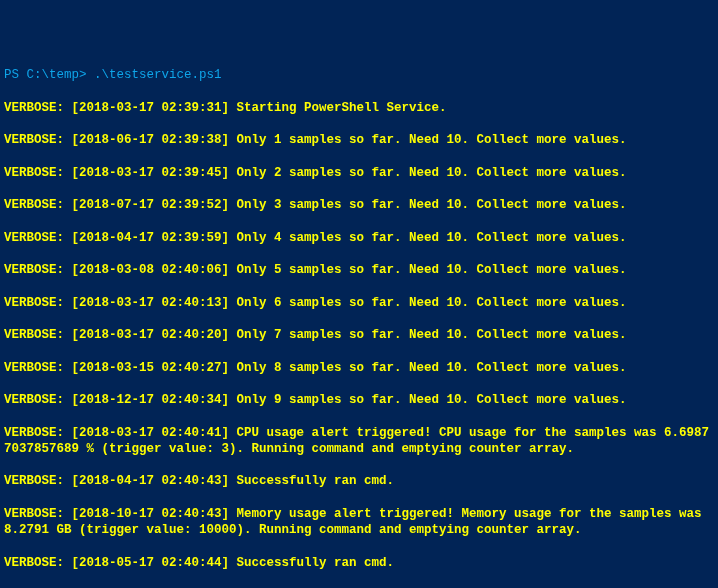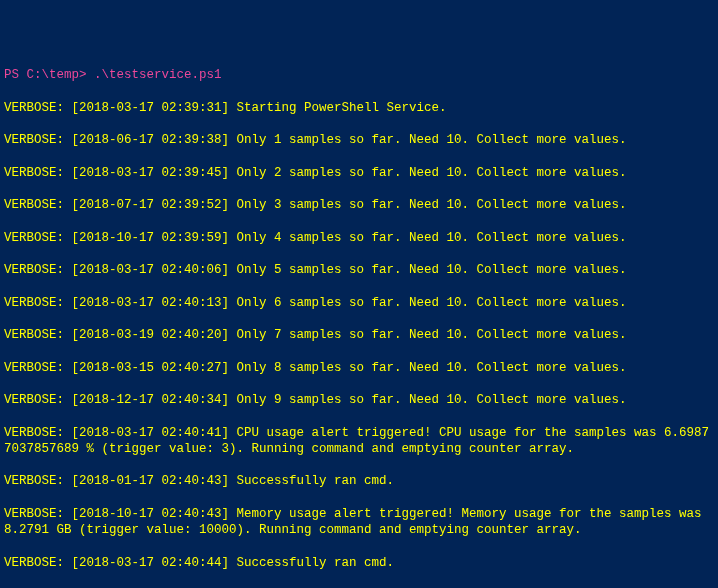--- a/index.html
+++ b/index.html
@@ -15,48 +15,49 @@
       color: #ffffff;
       padding: 2px 4px;
       width: 718px;
       height: 588px;
       overflow: hidden;
       white-space: pre-wrap;
       word-break: break-all;
     }
     .verbose {
       color: #ffff00;
+      font-weight: bold;
     }
     .cmd-line {
-      color: #ec4899;
+      color: #0ea5e9;
     }
     .line {
       display: block;
     }
   </style>
 </head>
 <body>
 
 
 
 <span class="line cmd-line">PS C:\temp&gt; .\testservice.ps1</span>
 <span class="line verbose">VERBOSE: [2018-03-17 02:39:31] Starting PowerShell Service.</span>
 <span class="line verbose">VERBOSE: [2018-06-17 02:39:38] Only 1 samples so far. Need 10. Collect more values.</span>
 <span class="line verbose">VERBOSE: [2018-03-17 02:39:45] Only 2 samples so far. Need 10. Collect more values.</span>
 <span class="line verbose">VERBOSE: [2018-07-17 02:39:52] Only 3 samples so far. Need 10. Collect more values.</span>
-<span class="line verbose">VERBOSE: [2018-10-17 02:39:59] Only 4 samples so far. Need 10. Collect more values.</span>
-<span class="line verbose">VERBOSE: [2018-03-17 02:40:06] Only 5 samples so far. Need 10. Collect more values.</span>
+<span class="line verbose">VERBOSE: [2018-04-17 02:39:59] Only 4 samples so far. Need 10. Collect more values.</span>
+<span class="line verbose">VERBOSE: [2018-03-08 02:40:06] Only 5 samples so far. Need 10. Collect more values.</span>
 <span class="line verbose">VERBOSE: [2018-03-17 02:40:13] Only 6 samples so far. Need 10. Collect more values.</span>
-<span class="line verbose">VERBOSE: [2018-03-19 02:40:20] Only 7 samples so far. Need 10. Collect more values.</span>
+<span class="line verbose">VERBOSE: [2018-03-17 02:40:20] Only 7 samples so far. Need 10. Collect more values.</span>
 <span class="line verbose">VERBOSE: [2018-03-15 02:40:27] Only 8 samples so far. Need 10. Collect more values.</span>
 <span class="line verbose">VERBOSE: [2018-12-17 02:40:34] Only 9 samples so far. Need 10. Collect more values.</span>
 <span class="line verbose">VERBOSE: [2018-03-17 02:40:41] CPU usage alert triggered! CPU usage for the samples was 6.69877037857689 % (trigger value: 3). Running command and emptying counter array.</span>
-<span class="line verbose">VERBOSE: [2018-01-17 02:40:43] Successfully ran cmd.</span>
+<span class="line verbose">VERBOSE: [2018-04-17 02:40:43] Successfully ran cmd.</span>
 <span class="line verbose">VERBOSE: [2018-10-17 02:40:43] Memory usage alert triggered! Memory usage for the samples was 8.2791 GB (trigger value: 10000). Running command and emptying counter array.</span>
-<span class="line verbose">VERBOSE: [2018-03-17 02:40:44] Successfully ran cmd.</span>
+<span class="line verbose">VERBOSE: [2018-05-17 02:40:44] Successfully ran cmd.</span>
 <span class="line verbose">VERBOSE: [2018-03-17 02:40:44] Average CPU usage percent for 10 samples was 6.70 %.</span>
 
 
 
 
 
 
 
 
 

